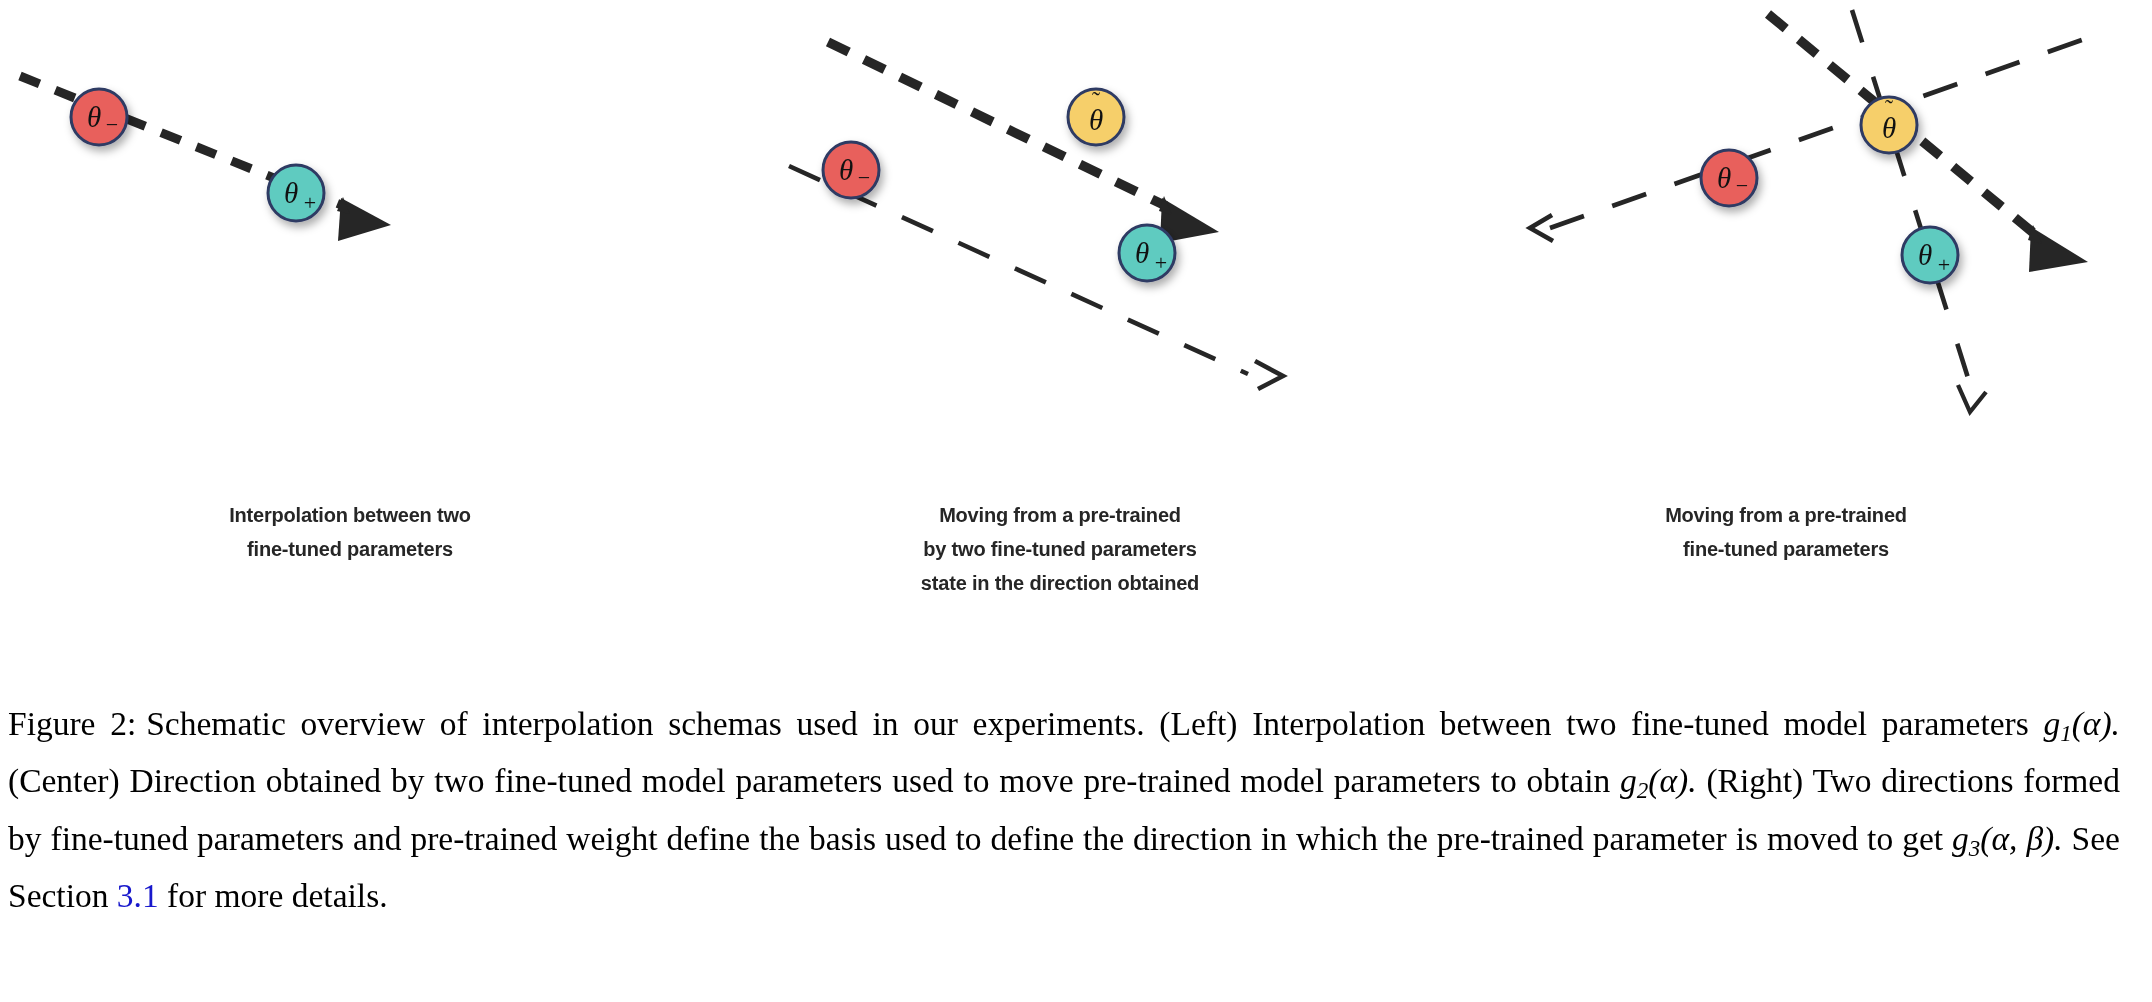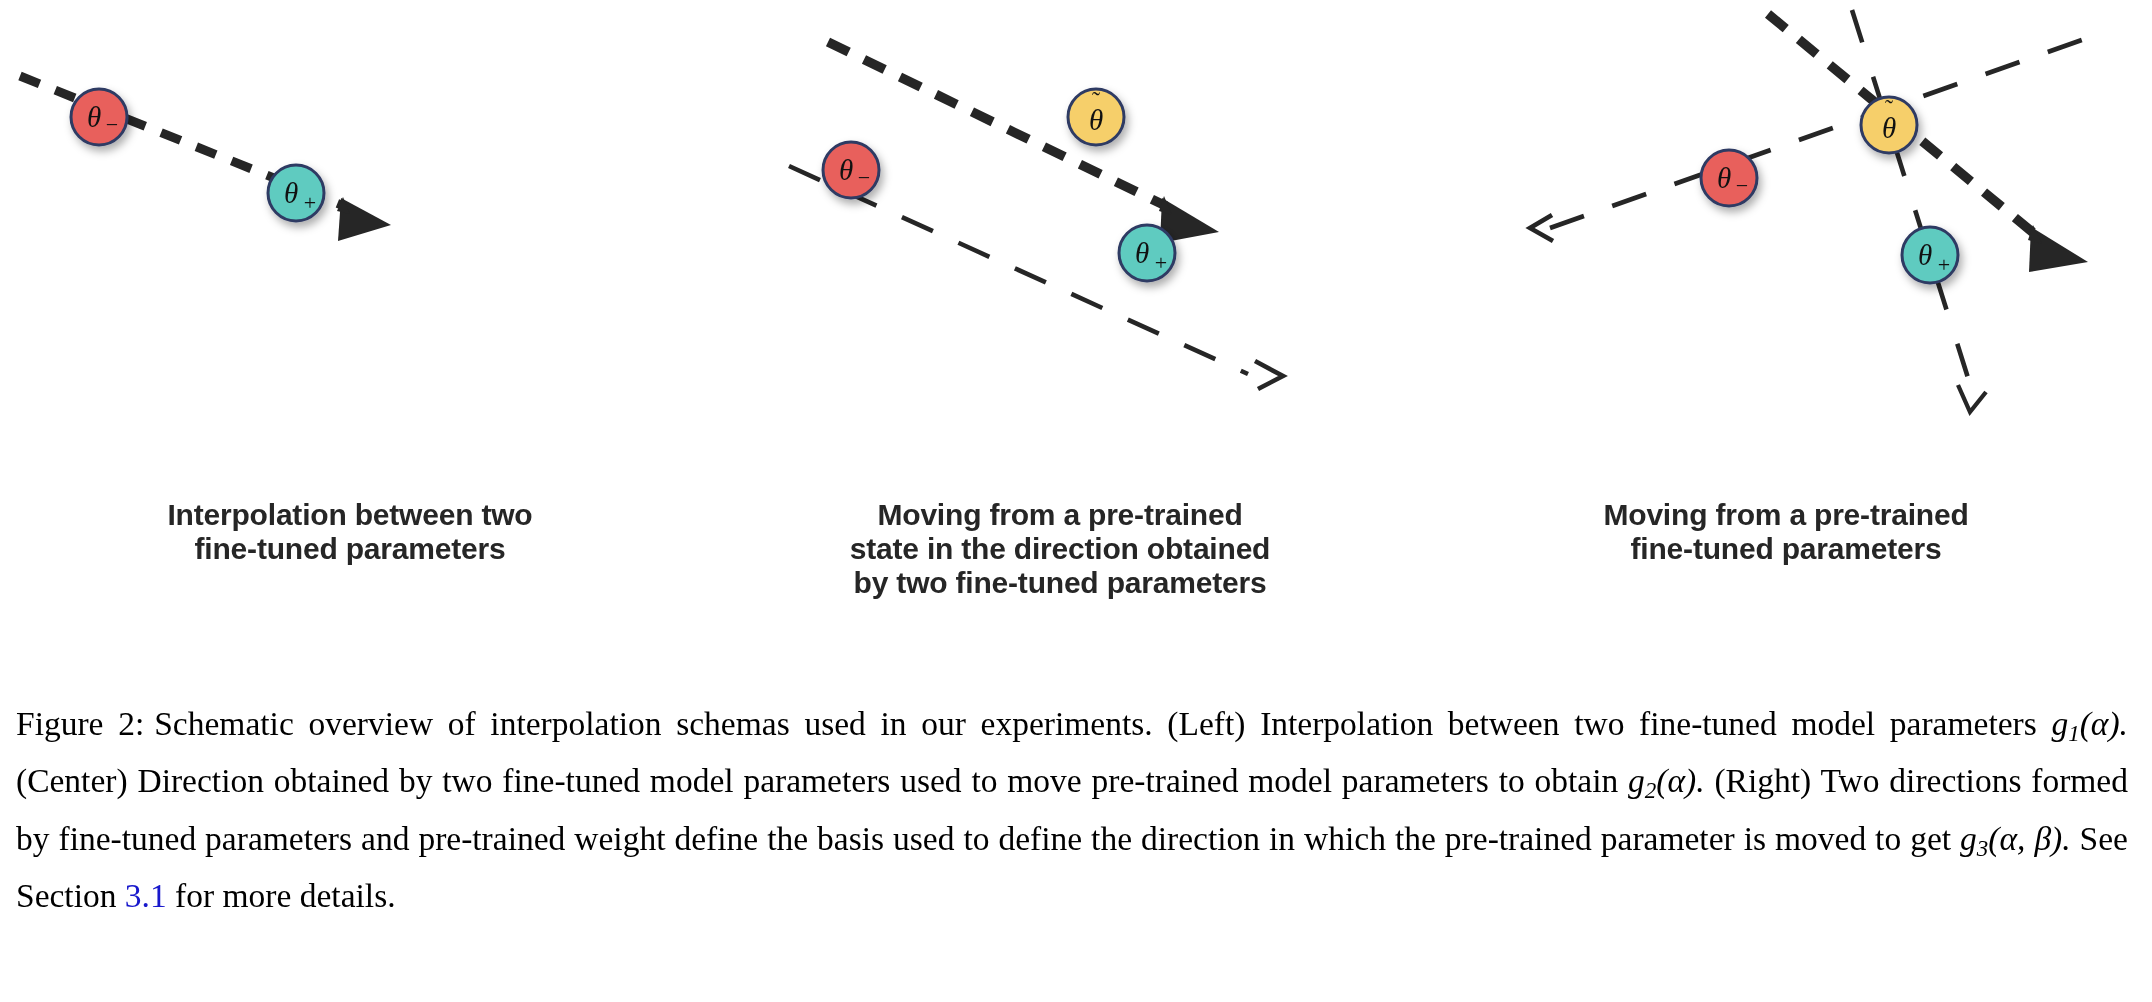--- a/index.html
+++ b/index.html
@@ -33,34 +33,34 @@
     top: 0;
     height: 660px;
   }
   .panel-label {
     position: absolute;
     left: 0;
     width: 100%;
     text-align: center;
     font-family: "Liberation Sans", "DejaVu Sans", sans-serif;
     font-weight: bold;
-    font-size: 30px;
+    font-size: 20px;
     line-height: 34px;
     color: #262626;
     letter-spacing: -0.2px;
   }
 
   #panel-left   { left: 0px;    width: 700px; }
   #panel-center { left: 700px;  width: 720px; }
   #panel-right  { left: 1420px; width: 732px; }
 
   
   #caption {
     position: absolute;
-    left: 16px;
+    left: 8px;
     top: 700px;
     width: 2112px;
     font-family: "Liberation Serif", "DejaVu Serif", serif;
     font-size: 33.5px;
     line-height: 47px;
     color: #000000;
     text-align: justify;
   }
   #caption .mathit {
     font-style: italic;
@@ -203,22 +203,22 @@
       </g>
     </svg>
 
     <div style="position:absolute;left:0px;top:498px;width:700px;text-align:center;" class="panel-label">
       <div>Interpolation between two</div>
       <div>fine-tuned parameters</div>
     </div>
 
     <div style="position:absolute;left:700px;top:498px;width:720px;text-align:center;" class="panel-label">
       <div>Moving from a pre-trained</div>
+      <div>by two fine-tuned parameters</div>
       <div>state in the direction obtained</div>
-      <div>by two fine-tuned parameters</div>
     </div>
 
     <div style="position:absolute;left:1420px;top:498px;width:732px;text-align:center;" class="panel-label">
       <div>Moving from a pre-trained</div>
       <div>fine-tuned parameters</div>
     </div>
 
   </div>
 
   <div id="caption"><span>Figure 2:</span><span class="gap"></span><span>Schematic overview of interpolation schemas used in our experiments. (Left) Interpolation between two fine-tuned model parameters </span><span class="mathit">g</span><span class="sub">1</span><span class="mathit">(α).</span><span> (Center) Direction obtained by two fine-tuned model parameters used to move pre-trained model parameters to obtain </span><span class="mathit">g</span><span class="sub">2</span><span class="mathit">(α).</span><span> (Right) Two directions formed by fine-tuned parameters and pre-trained weight define the basis used to define the direction in which the pre-trained parameter is moved to get </span><span class="mathit">g</span><span class="sub">3</span><span class="mathit">(α, β).</span><span> See Section </span><a href="#" class="link" style="text-decoration:none;">3.1</a><span> for more details.</span></div>

